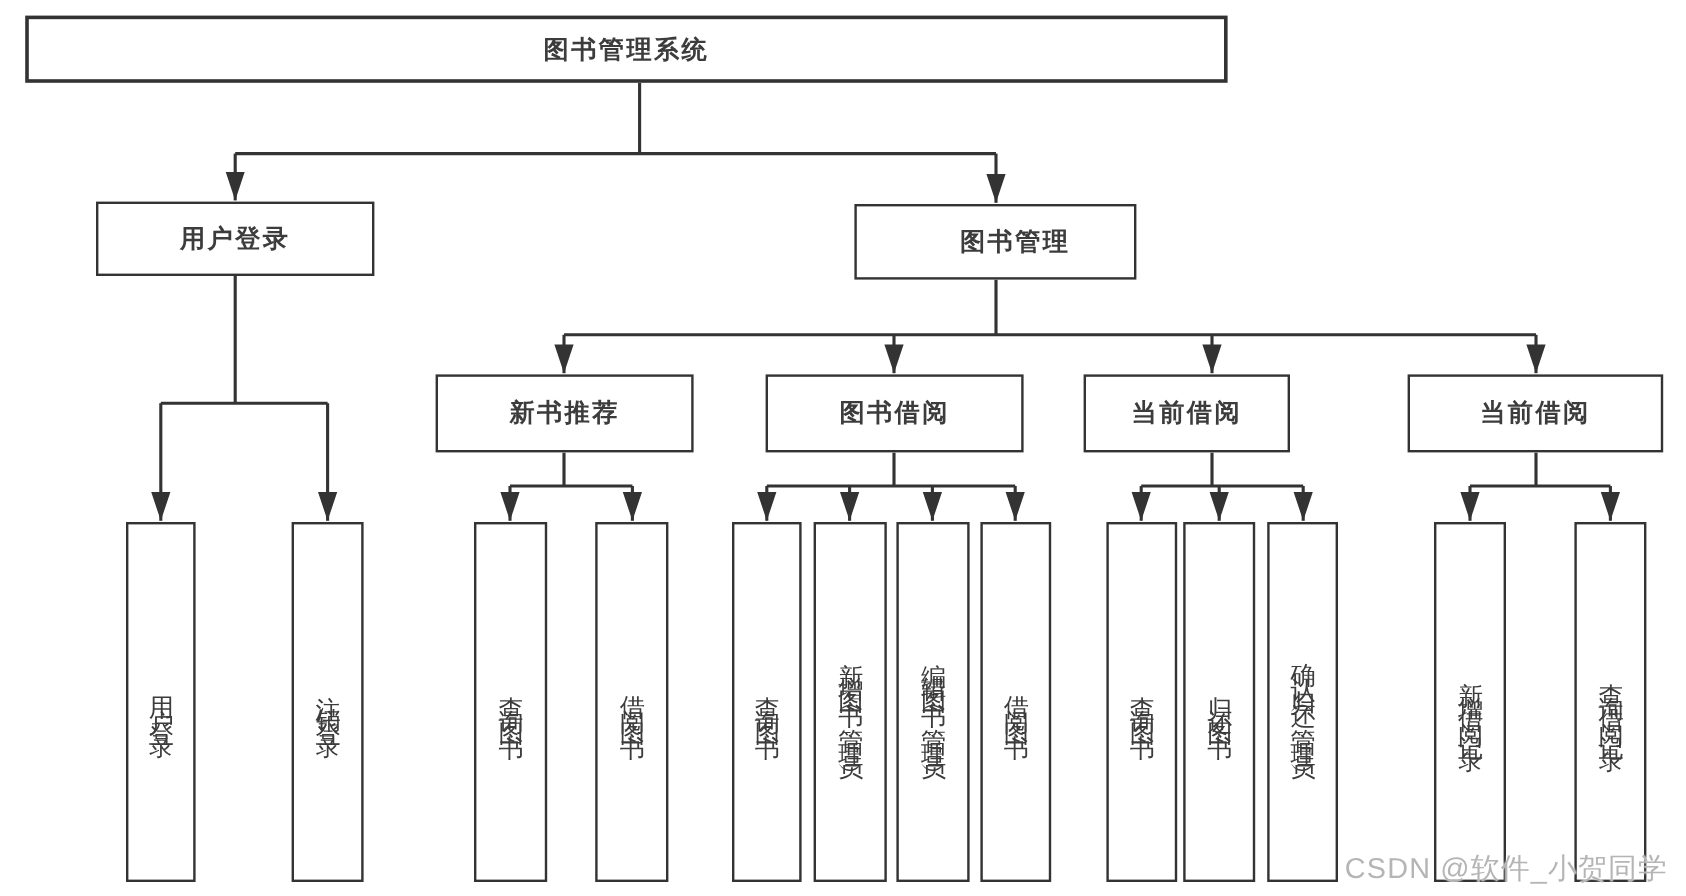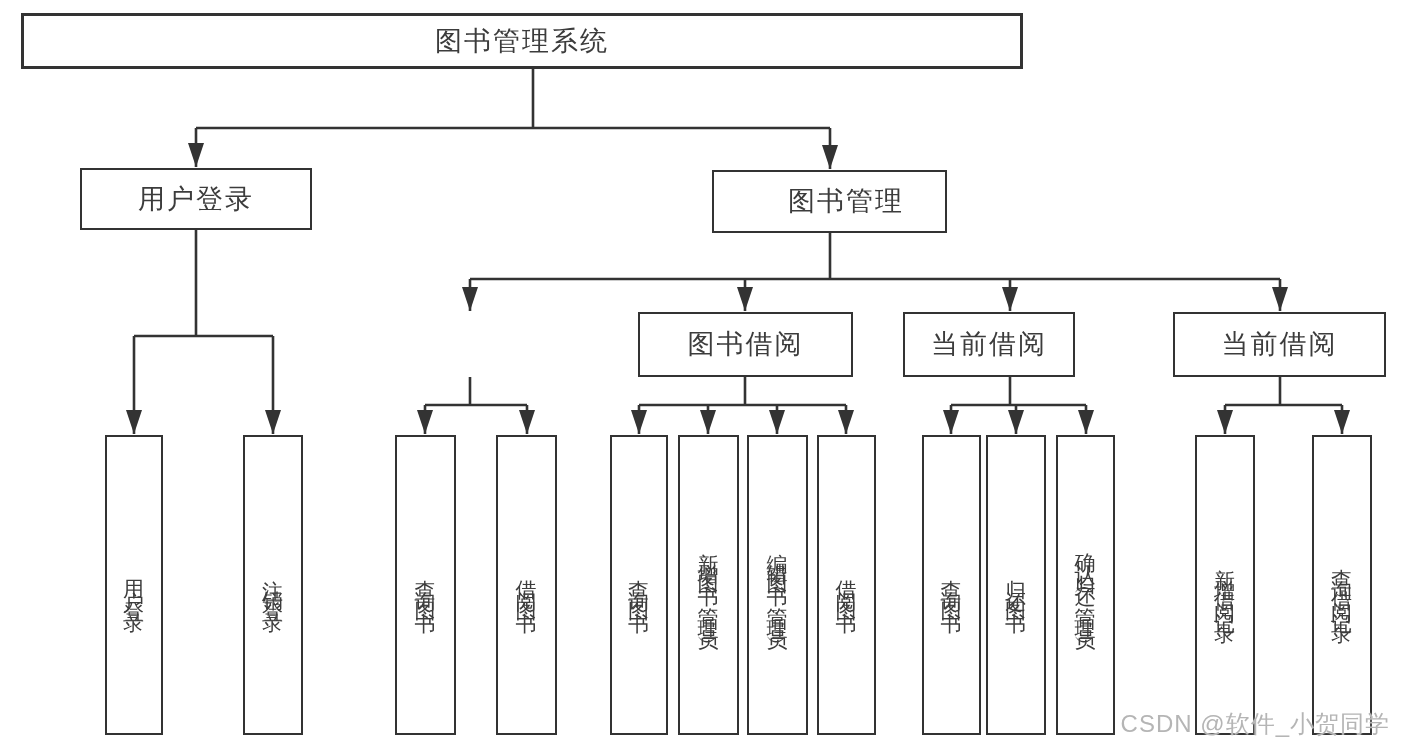--- a/index.html
+++ b/index.html
@@ -19,21 +19,21 @@
   }
   .connectors{position:absolute;left:0;top:0;width:1405px;height:747px;}
   .connectors path,.connectors line{stroke:var(--line);stroke-width:2.6;fill:none;}
   .node{
     position:absolute;background:var(--boxbg);
     border:2.6px solid var(--line);
     display:flex;align-items:center;justify-content:center;
     color:var(--text);
   }
   .hlabel{
-    font-size:27px;letter-spacing:2px;line-height:1;white-space:nowrap;
+    font-size:21px;letter-spacing:2px;line-height:1;white-space:nowrap;font-weight:bold;
   }
   .root{border-width:3px;}
   .vnode .vlabel{
     writing-mode:vertical-rl;
     text-orientation:mixed;
     font-size:21px;
     letter-spacing:11px;
     line-height:1;
     white-space:nowrap;
   }
@@ -108,20 +108,23 @@
     <span class="hlabel">图书管理系统</span>
   </div>
 
   <div class="node" style="left:80px;top:168px;width:232px;height:62px;">
     <span class="hlabel">用户登录</span>
   </div>
   <div class="node" style="left:712px;top:170px;width:235px;height:63px;padding-left:33px;">
     <span class="hlabel">图书管理</span>
   </div>
 
+  <div class="node" style="left:363px;top:312px;width:215px;height:65px;">
+    <span class="hlabel">新书推荐</span>
+  </div>
   <div class="node" style="left:638px;top:312px;width:215px;height:65px;">
     <span class="hlabel">图书借阅</span>
   </div>
   <div class="node" style="left:903px;top:312px;width:172px;height:65px;">
     <span class="hlabel">当前借阅</span>
   </div>
   <div class="node" style="left:1173px;top:312px;width:213px;height:65px;">
     <span class="hlabel">当前借阅</span>
   </div>
 

